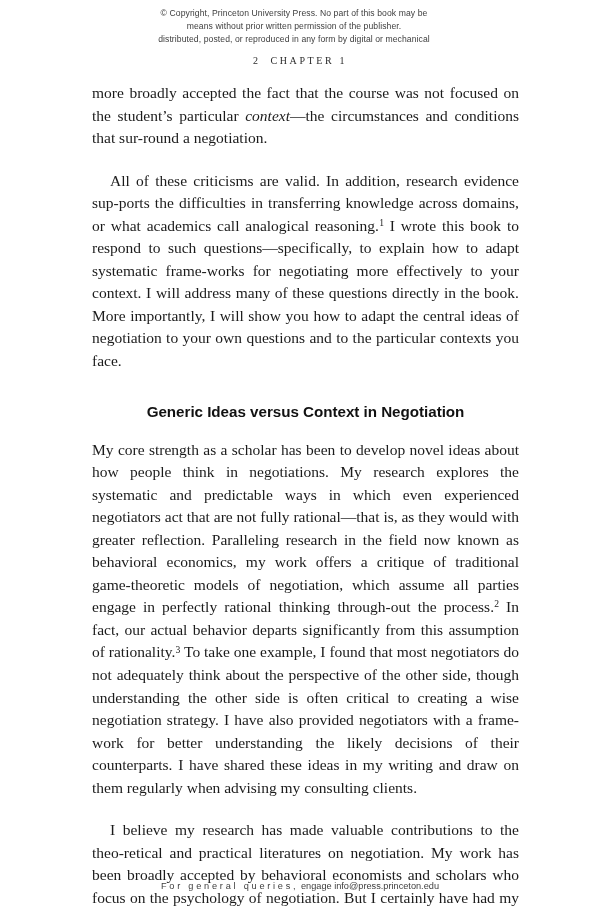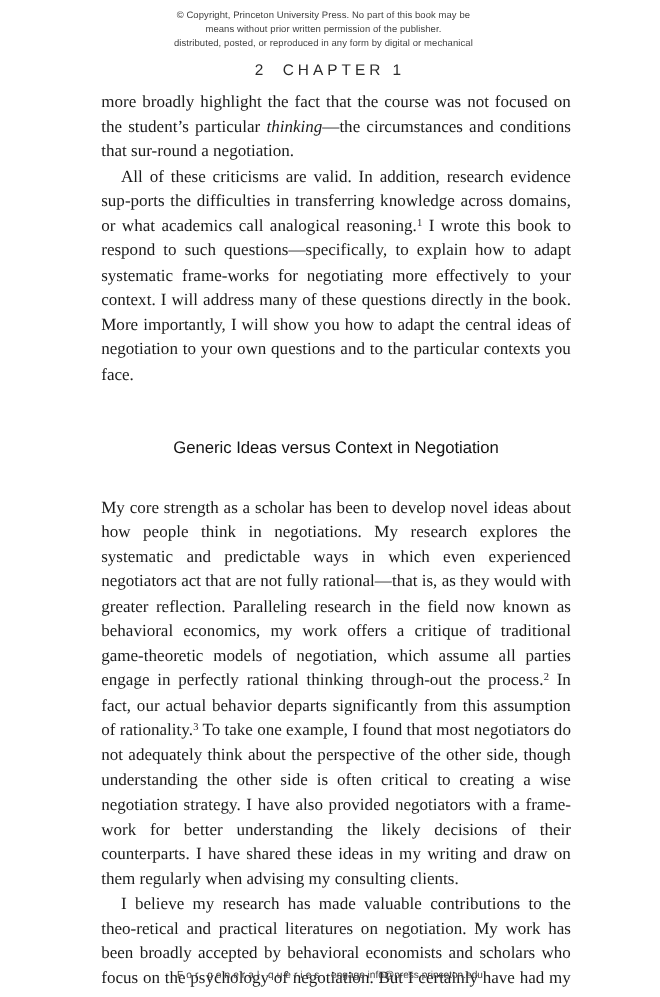--- a/index.html
+++ b/index.html
@@ -32,22 +32,22 @@
   }
   .copyright-notice div { white-space: nowrap; }
 
   
   .running-head {
     position: absolute;
     top: 55px;
     left: 0;
     width: 600px;
     text-align: center;
-    font-family: Liberation Sans, sans-serif;
-    font-size: 14px;
+    font-family: Liberation Serif, serif;
+    font-size: 10px;
     color: #2b2b2b;
   }
   .running-head .folio {
     letter-spacing: 0.10em;
   }
   .running-head .chapter-label {
     letter-spacing: 0.26em;
     margin-left: 1.15em;
   }
 
@@ -63,41 +63,42 @@
     margin: 0;
     font-size: 15.5px;
     line-height: 22.55px;
     text-align: justify;
     text-justify: inter-word;
     hyphens: manual;
     color: #1b1b1b;
   }
   p.body-paragraph.indented {
     text-indent: 18px;
+    margin-top: 20px;
   }
   p.body-paragraph.no-indent {
     text-indent: 0;
   }
 
   i { font-style: italic; }
 
   sup.footnote-marker {
     font-size: 0.62em;
     vertical-align: 0.52em;
     line-height: 0;
     margin-left: 0.2px;
   }
 
   
   h2.section-heading {
-    margin: 16px;
+    margin: 0;
     padding: 0;
     font-family: "Liberation Sans", "DejaVu Sans", sans-serif;
     font-size: 15.2px;
-    font-weight: normal;
+    font-weight: bold;
     text-align: center;
     color: #111111;
     letter-spacing: -0.002em;
   }
   .heading-block {
     padding-top: 30px;
     padding-bottom: 19px;
   }
 
   
@@ -122,21 +123,21 @@
   <div>means without prior written permission of the publisher.</div>
   <div>distributed, posted, or reproduced in any form by digital or mechanical</div>
 </div>
 
 <div class="running-head">
   <span class="folio">2</span><span class="chapter-label">CHAPTER 1</span>
 </div>
 
 <div class="text-column">
 
-  <p class="body-paragraph no-indent"><span>more broadly highlight the fact that the course was not focused on the student’s particular </span><i>thinking</i><span>—the circumstances and conditions that sur-round a negotiation.</span></p>
+  <p class="body-paragraph no-indent"><span>more broadly accepted the fact that the course was not focused on the student’s particular </span><i>context</i><span>—the circumstances and conditions that sur-round a negotiation.</span></p>
 
   <p class="body-paragraph indented"><span>All of these criticisms are valid. In addition, research evidence sup-ports the difficulties in transferring knowledge across domains, or what academics call analogical reasoning.</span><sup class="footnote-marker">1</sup><span> I wrote this book to respond to such questions—specifically, to explain how to adapt systematic frame-works for negotiating more effectively to your context. I will address many of these questions directly in the book. More importantly, I will show you how to adapt the central ideas of negotiation to your own questions and to the particular contexts you face.</span></p>
 
   <div class="heading-block">
     <h2 class="section-heading">Generic Ideas versus Context in Negotiation</h2>
   </div>
 
   <p class="body-paragraph no-indent"><span>My core strength as a scholar has been to develop novel ideas about how people think in negotiations. My research explores the systematic and predictable ways in which even experienced negotiators act that are not fully rational—that is, as they would with greater reflection. Paralleling research in the field now known as behavioral economics, my work offers a critique of traditional game-theoretic models of negotiation, which assume all parties engage in perfectly rational thinking through-out the process.</span><sup class="footnote-marker">2</sup><span> In fact, our actual behavior departs significantly from this assumption of rationality.</span><sup class="footnote-marker">3</sup><span> To take one example, I found that most negotiators do not adequately think about the perspective of the other side, though understanding the other side is often critical to creating a wise negotiation strategy. I have also provided negotiators with a frame-work for better understanding the likely decisions of their counterparts. I have shared these ideas in my writing and draw on them regularly when advising my consulting clients.</span></p>
 
   <p class="body-paragraph indented">I believe my research has made valuable contributions to the theo-retical and practical literatures on negotiation. My work has been broadly accepted by behavioral economists and scholars who focus on the psychology of negotiation. But I certainly have had my critics, and they tend to focus on my failure to think about context. These scholars often study the uniqueness of specific negotiations, whether due to</p>

